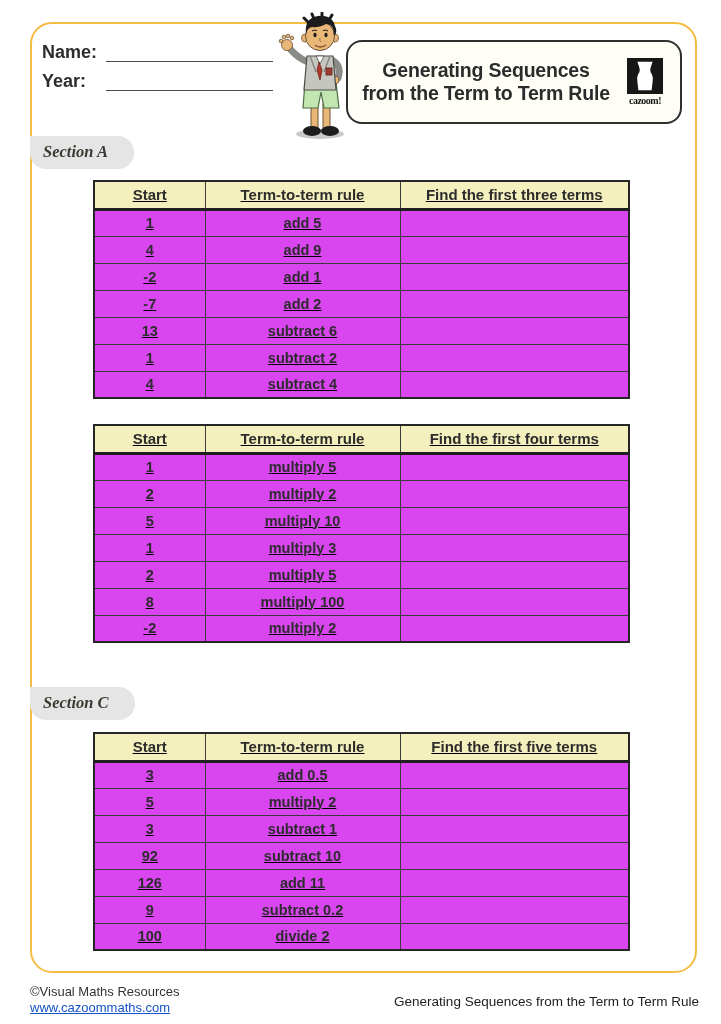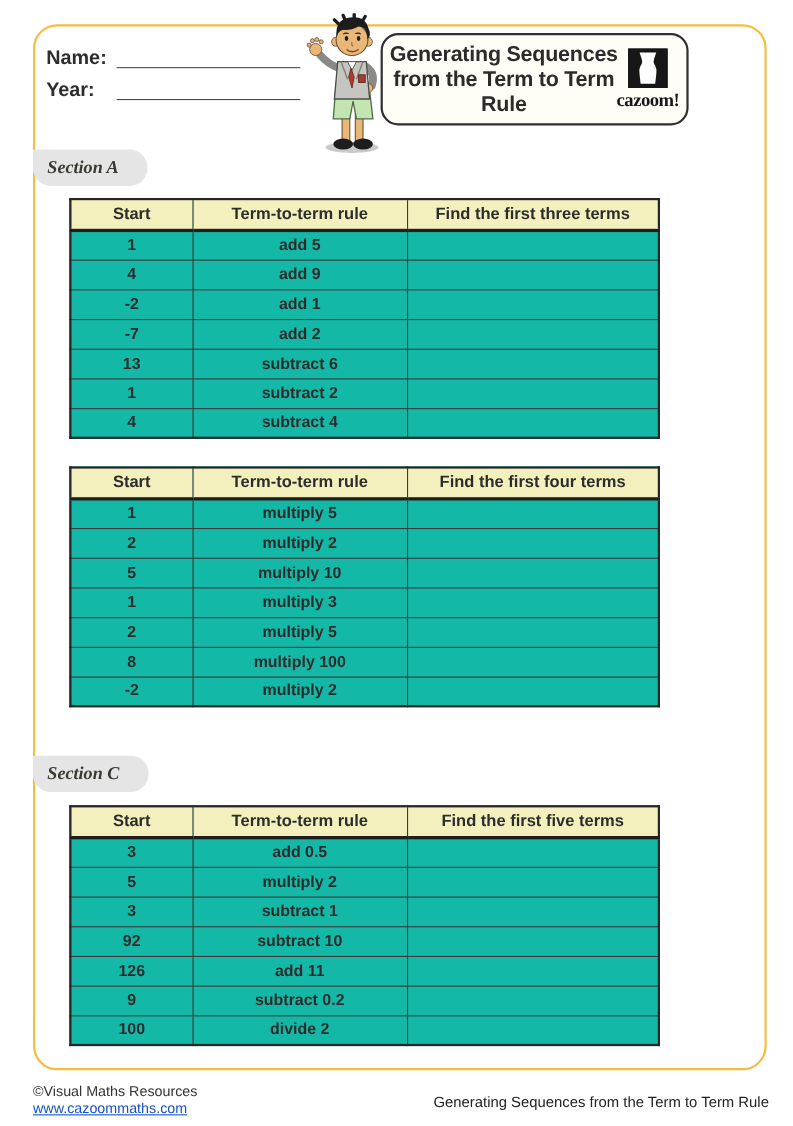--- a/index.html
+++ b/index.html
@@ -14,41 +14,41 @@
   .fields { position: absolute; left: 42px; top: 42px; width: 250px; }
   .field-row { display: flex; align-items: flex-end; height: 20px; margin-bottom: 9px; }
   .field-label { width: 64px; font-weight: bold; font-size: 18px; color: #2d2d2d; line-height: 20px; }
   .field-line { width: 167px; height: 18px; border-bottom: 1.5px solid #4a4a4a; }
 
   
   .character { position: absolute; left: 274px; top: 12px; width: 82px; height: 130px; z-index: 3; }
 
   
   .title-box {
-    position: absolute; left: 346px; top: 30px; width: 280px; height: 84px;
+    position: absolute; left: 346px; top: 40px; width: 336px; height: 84px;
     background: #FFFEF6; border: 2.5px solid #2f2f2f; border-radius: 16px;
     display: flex; align-items: center; padding: 0 8px 0 6px; z-index: 2;
   }
   .title-text { flex: 1; text-align: center; font-weight: bold; font-size: 19.5px; line-height: 1.18; color: #2b2b2b; letter-spacing: -0.2px; }
   .logo { width: 54px; display: flex; flex-direction: column; align-items: center; }
   .logo-mark { width: 36px; height: 36px; background: #171717; display: block; }
-  .logo-word { font-family: "Liberation Serif", serif; font-weight: bold; font-size: 17px; color: #171717; margin-top: 1px; letter-spacing: -0.5px; }
+  .logo-word { font-family: "Liberation Serif", serif; font-weight: bold; font-size: 10px; color: #171717; margin-top: 1px; letter-spacing: -0.5px; }
 
   
   .section { position: absolute; left: 30px; width: 650px; }
   .section-a { top: 136px; }
   .section-b { top: 411px; }
   .section-c { top: 687px; }
   .section-label {
     display: inline-block; background: #e5e5e5; color: #3a3a32;
     font-family: "Liberation Serif", serif; font-style: italic; font-weight: bold;
     font-size: 16.5px; padding: 6px 26px 7px 13px;
     border-radius: 0 16px 16px 16px;
   }
-  .sec-table { border-collapse: collapse; table-layout: fixed; width: 535px; margin-left: 33px; background: #14b8a6; }
+  .sec-table { border-collapse: collapse; table-layout: fixed; width: 535px; margin-left: 63px; background: #d946ef; text-decoration: underline; }
   .sec-table-a { margin-top: 11px; }
   .sec-table-b { margin-top: 13px; }
   .sec-table-c { margin-top: 12px; }
   .sec-table col:nth-child(1) { width: 111px; }
   .sec-table col:nth-child(2) { width: 195px; }
   .sec-table col:nth-child(3) { width: 229px; }
   .sec-table th, .sec-table td {
     border: 1.5px solid #3b3b3b; text-align: center; vertical-align: middle;
     font-weight: bold; color: #2c2c2c;
   }

